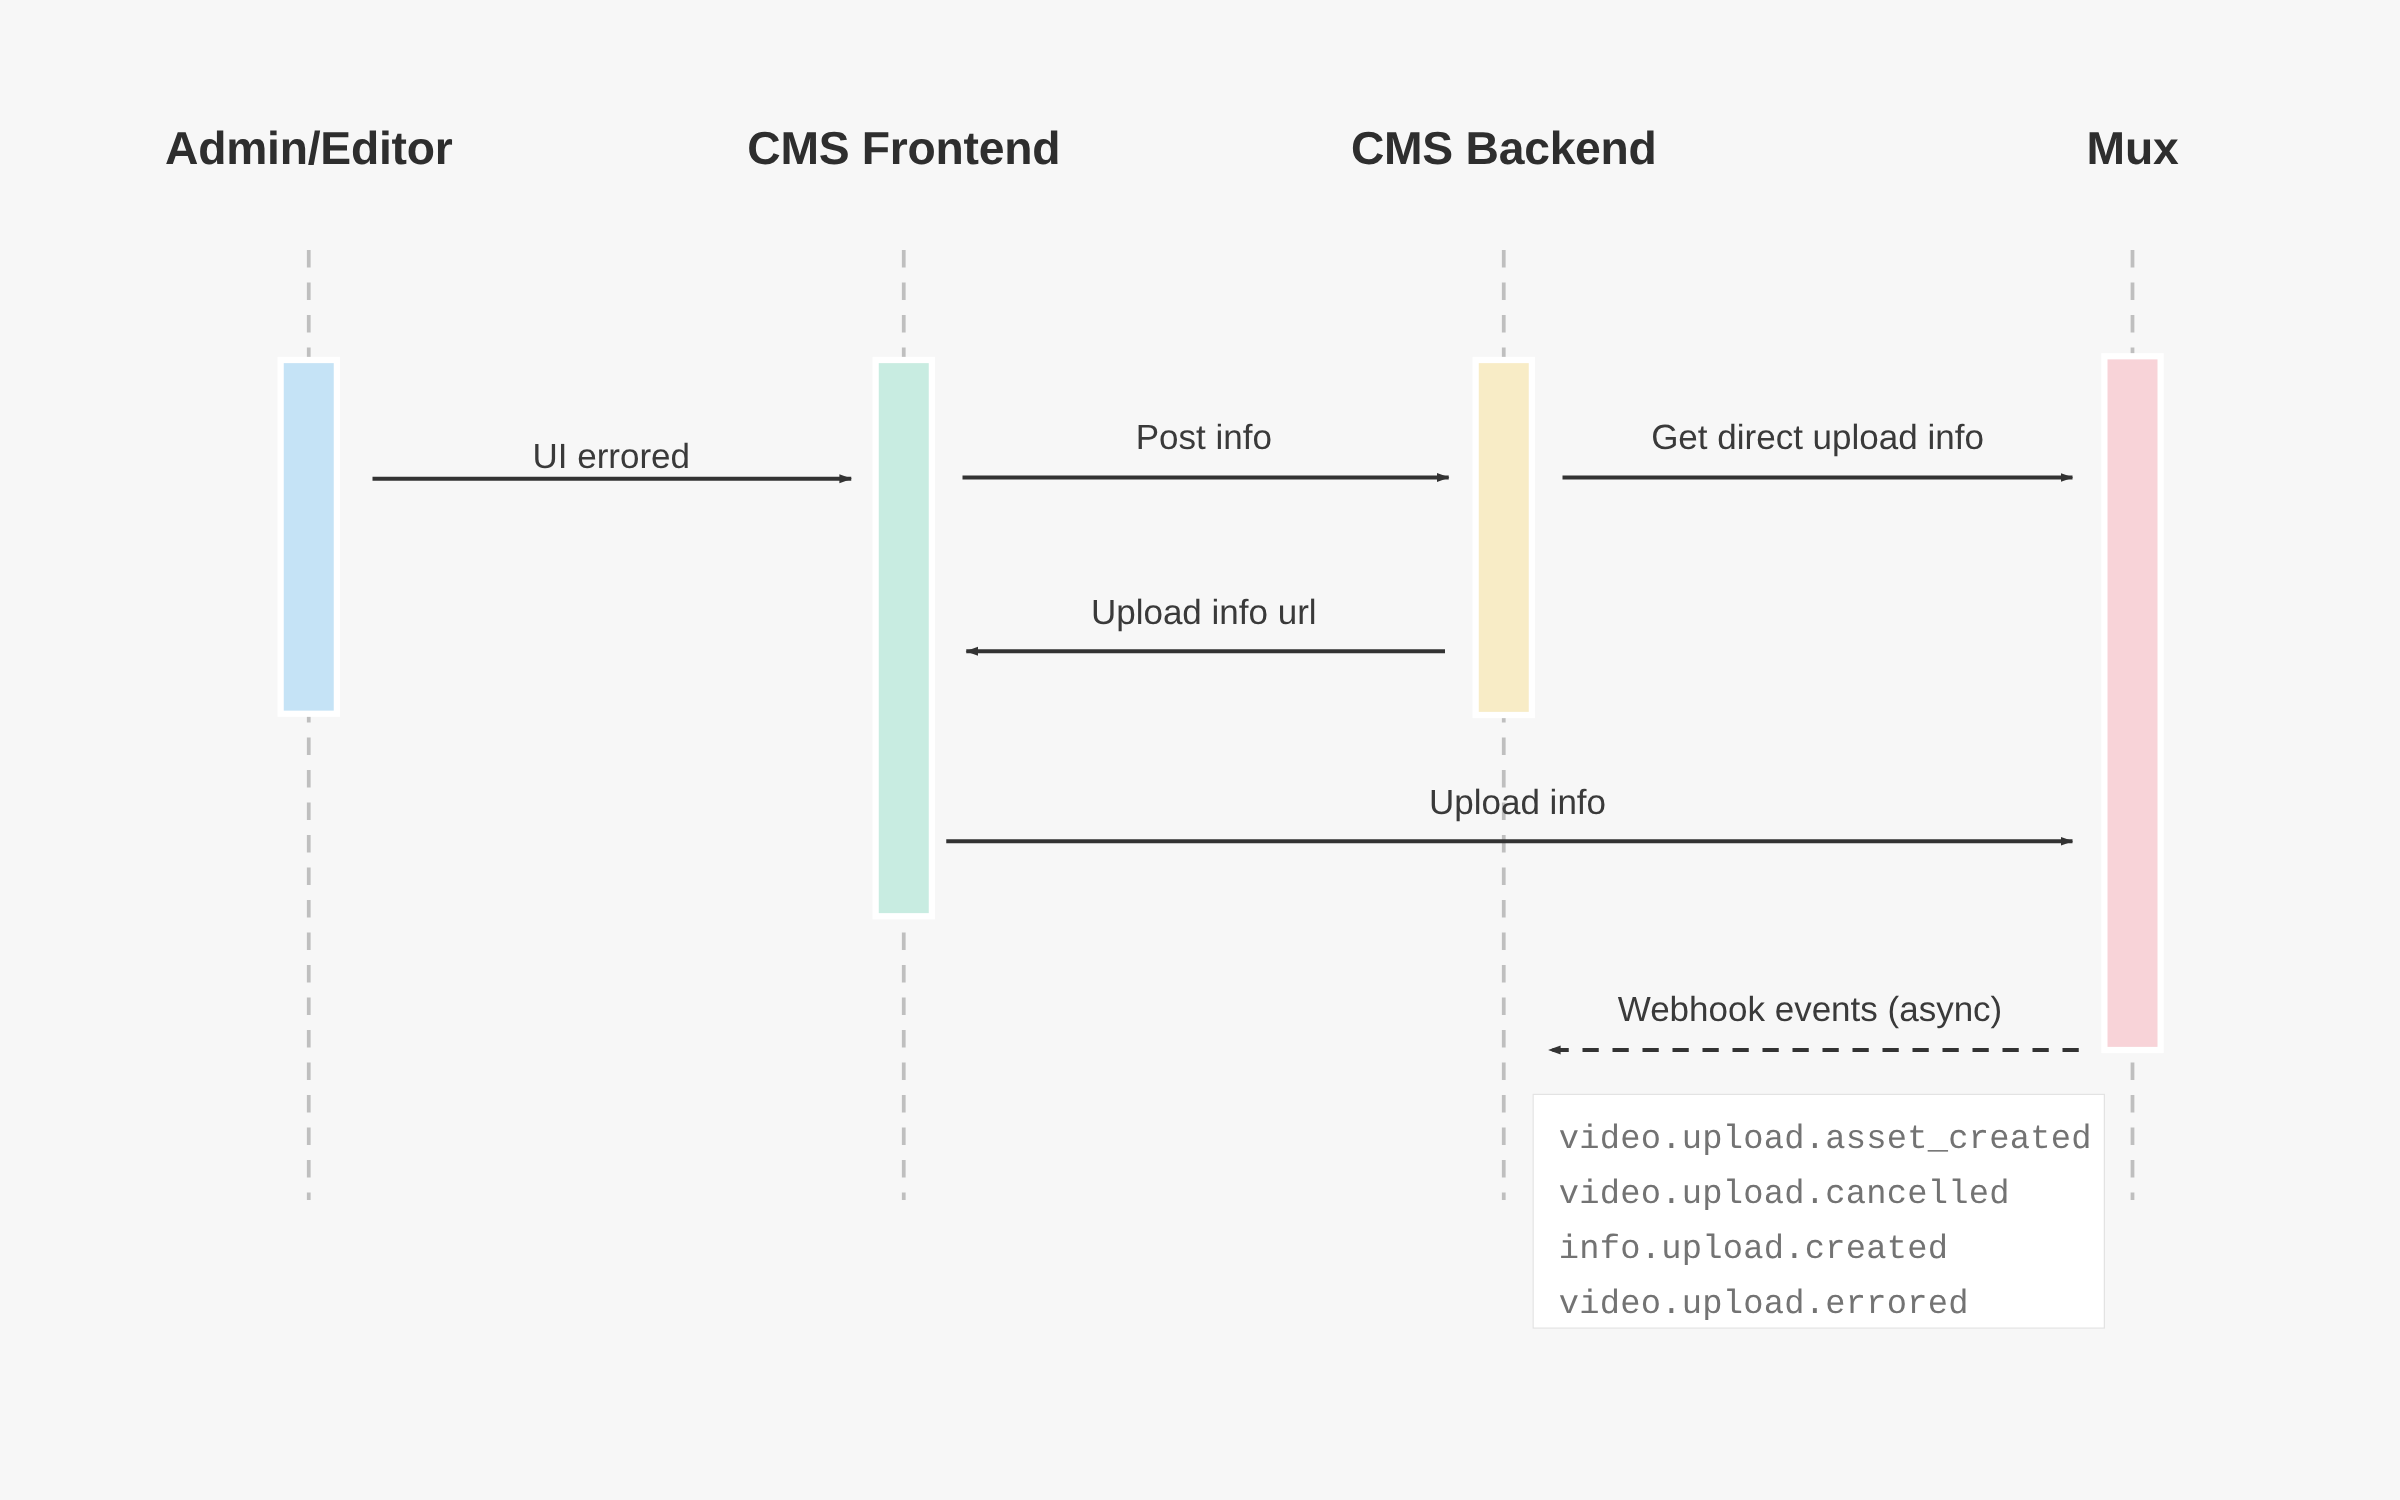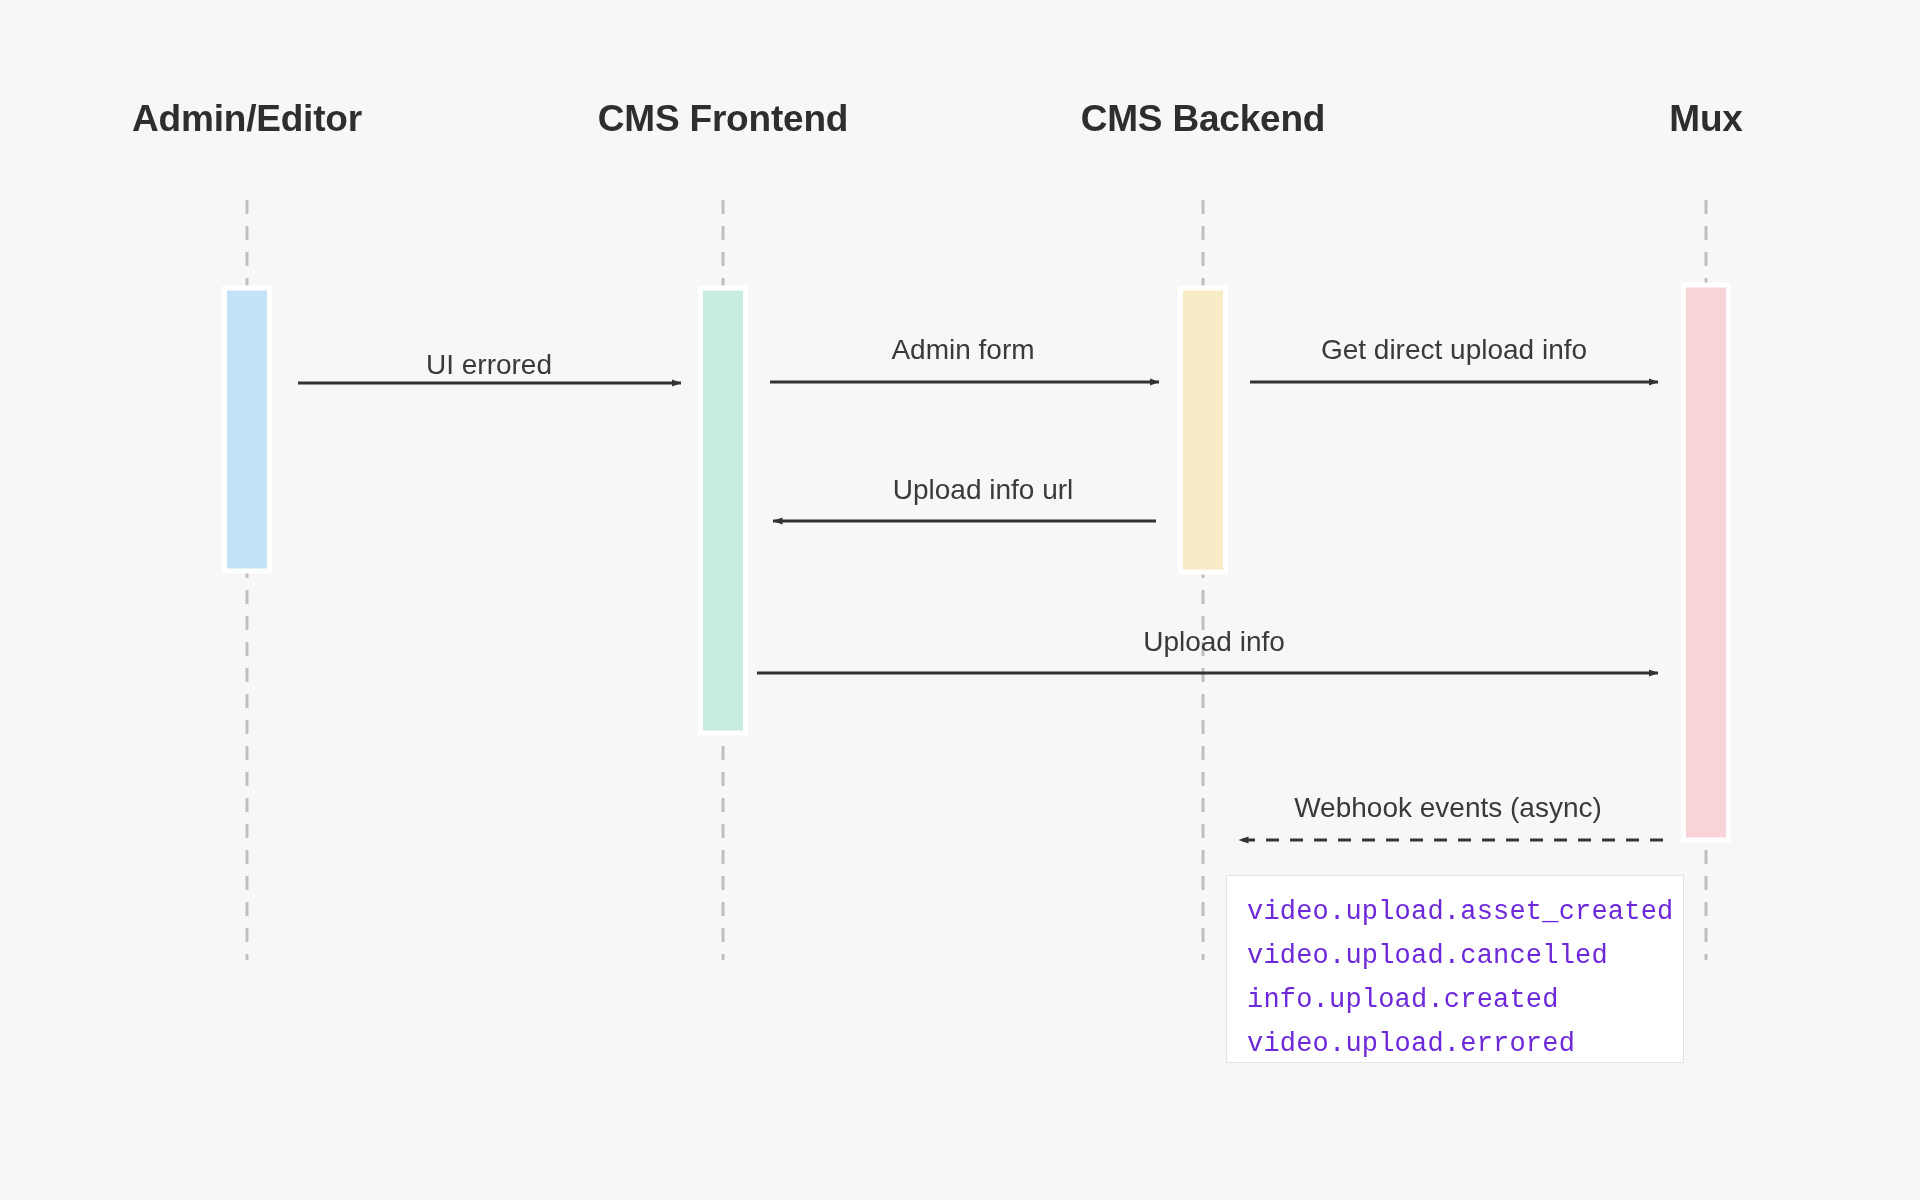--- a/index.html
+++ b/index.html
@@ -50,21 +50,21 @@
     position: absolute;
     background: #ffffff;
     border: 1px solid #e3e3e3;
     box-sizing: border-box;
     padding: 14px 20px 16px 20px;
   }
   .note-line {
     font-family: "Liberation Mono", "DejaVu Sans Mono", monospace;
     font-size: 27px;
     line-height: 44px;
-    color: #6d28d9;
+    color: #737373;
     white-space: pre;
     letter-spacing: 0.2px;
   }
 </style>
 </head>
 <body>
 
 <div id="diagram">
 
   <div class="actor-label" style="left:247px; top:98px;">Admin/Editor</div>
@@ -105,23 +105,23 @@
 
       <line x1="1156" y1="521" x2="773" y2="521" stroke="#333333" stroke-width="3.2" marker-end="url(#arrow-left)"></line>
 
       <line x1="757" y1="673" x2="1658" y2="673" stroke="#333333" stroke-width="3.2" marker-end="url(#arrow-right)"></line>
 
       <line x1="1663" y1="840" x2="1239" y2="840" stroke="#333333" stroke-width="3.2" stroke-dasharray="13 11" marker-end="url(#arrow-left)"></line>
     </g>
   </svg>
 
   <div class="msg-label" style="left:489px; top:349px;">UI errored</div>
-  <div class="msg-label" style="left:963px; top:334px;">Admin form</div>
+  <div class="msg-label" style="left:963px; top:334px;">Post info</div>
   <div class="msg-label" style="left:1454px; top:334px;">Get direct upload info</div>
-  <div class="msg-label" style="left:963px; top:474px;margin-left:20px;">Upload info url</div>
+  <div class="msg-label" style="left:963px; top:474px;">Upload info url</div>
   <div class="msg-label" style="left:1214px; top:626px;">Upload info</div>
   <div class="msg-label" style="left:1448px; top:792px;">Webhook events (async)</div>
 
   <div class="note-box" style="left:1226px; top:875px; width:458px; height:188px;">
     <div class="note-line">video.upload.asset_created</div>
     <div class="note-line">video.upload.cancelled</div>
     <div class="note-line">info.upload.created</div>
     <div class="note-line">video.upload.errored</div>
   </div>
 

